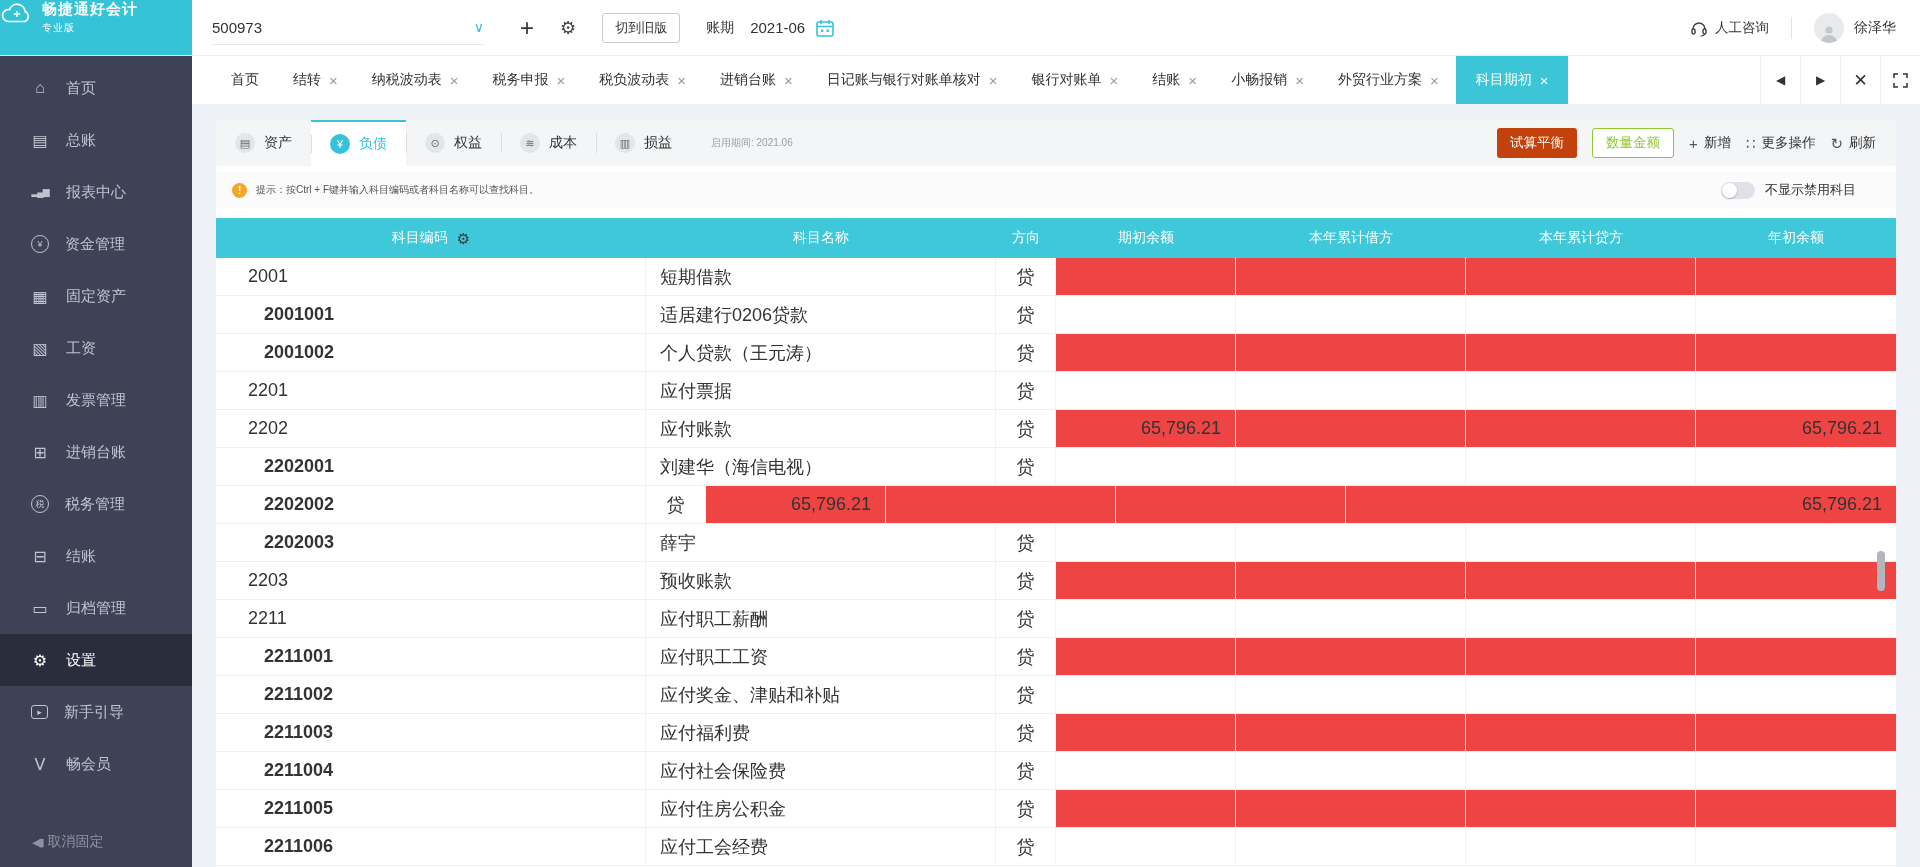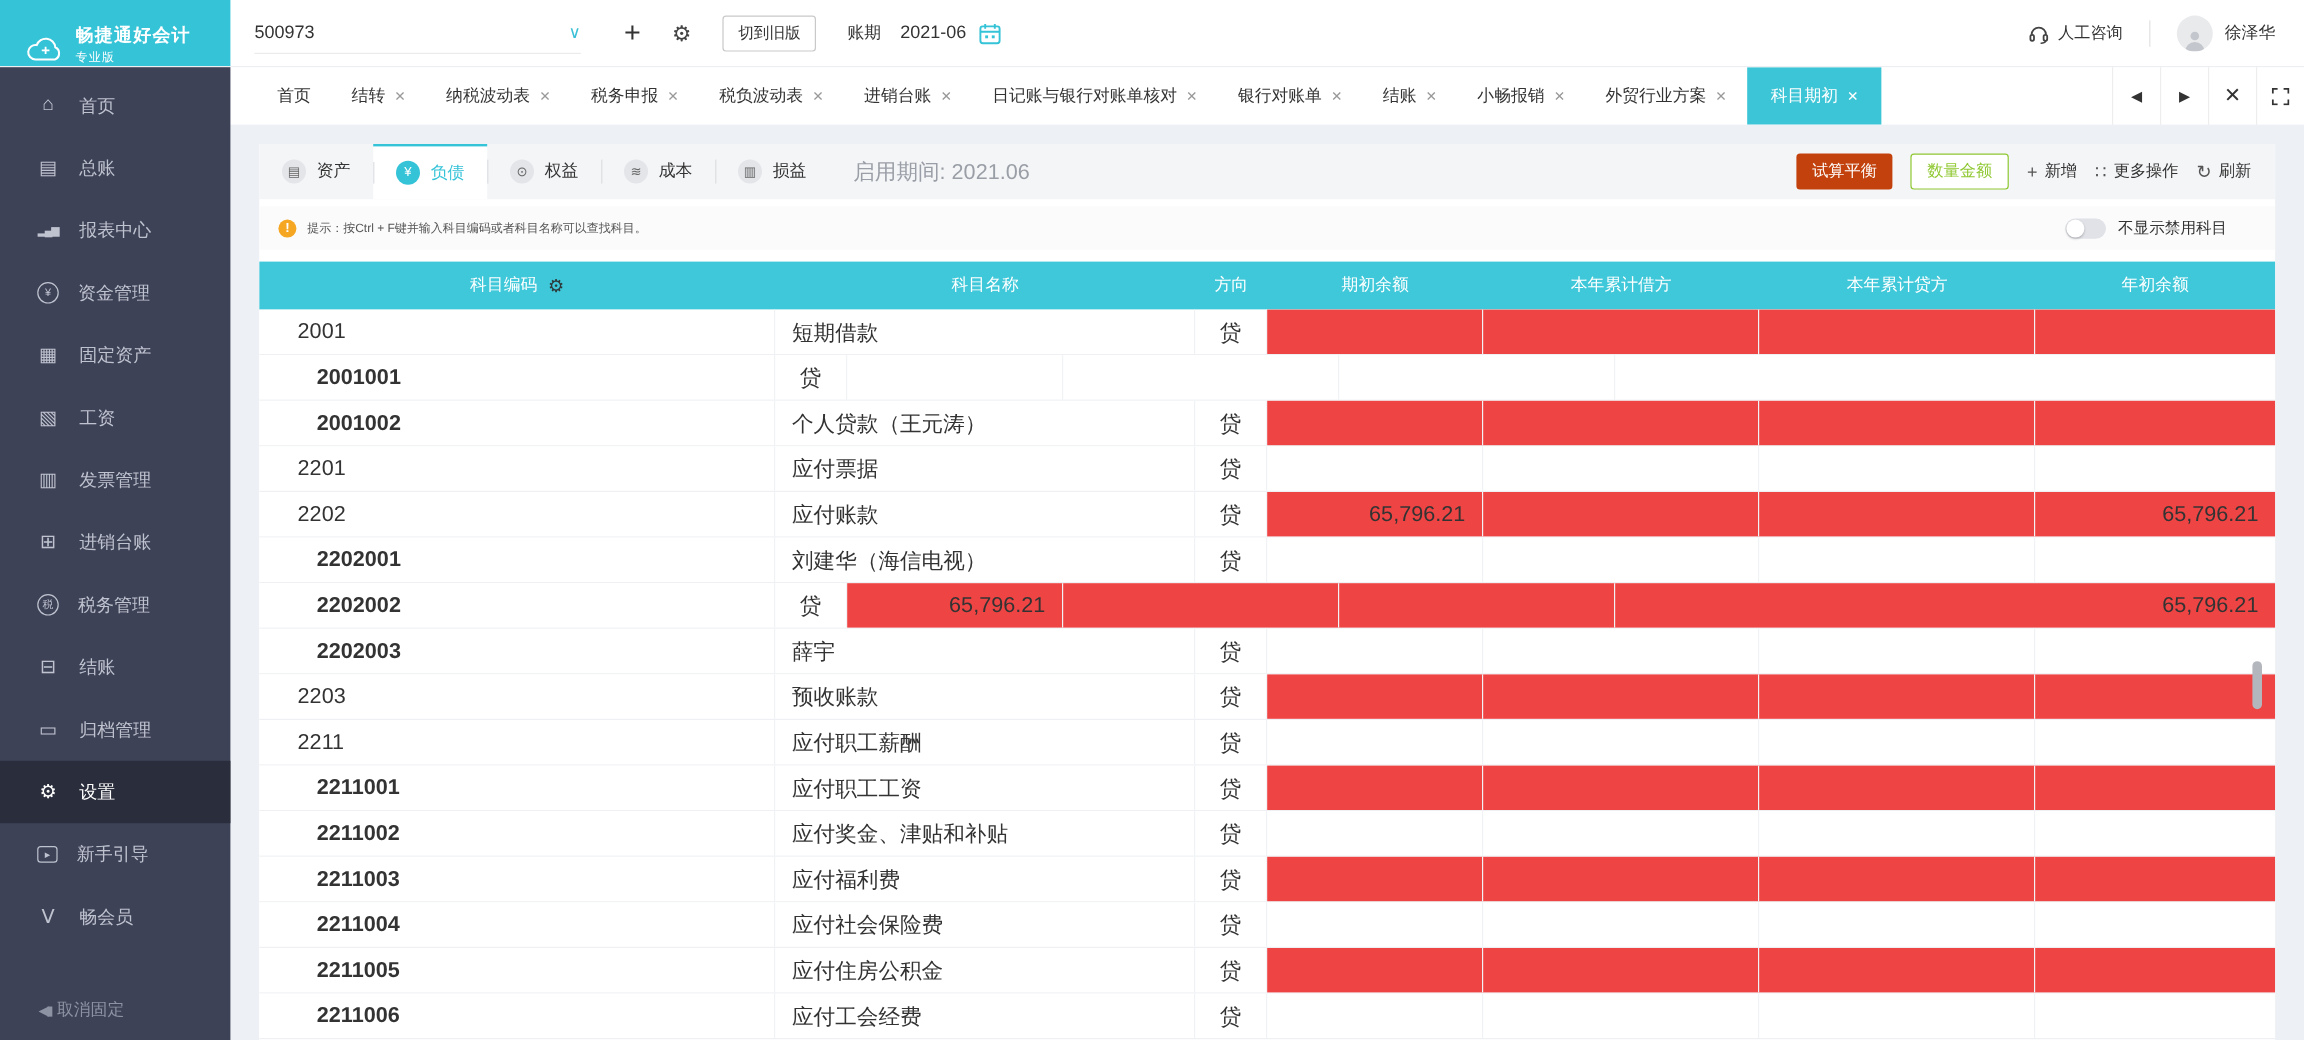--- a/index.html
+++ b/index.html
@@ -5,21 +5,21 @@
   * { margin:0; padding:0; box-sizing:border-box; }
   body {
     width:1920px; height:867px; overflow:hidden;
     font-family:"Liberation Sans","DejaVu Sans",sans-serif;
     background:#edf0f4; color:#333;
   }
   .app { position:relative; width:1920px; height:867px; display:flex; flex-direction:column; }
 
   
   .topbar { height:56px; background:#fff; display:flex; flex-shrink:0; border-bottom:1px solid #eceef1; }
-  .logo { width:192px; background:#35c3d7; color:#fff; display:flex; align-items:flex-end; padding-left:21px; flex-shrink:0; }
+  .logo { width:192px; background:#35c3d7; color:#fff; display:flex; align-items:flex-start; padding-left:0; flex-shrink:0; }
   .logo-texts { margin-left:8px; }
   .logo-brand { font-size:15px; font-weight:bold; letter-spacing:1px; }
   .logo-edition { font-size:10px; margin-top:2px; letter-spacing:1px; }
   .topbar-main { flex:1; display:flex; align-items:center; padding:0 24px 0 20px; }
   .acct { width:272px; height:34px; display:flex; align-items:center; justify-content:space-between; border-bottom:1px solid #ebebeb; font-size:15px; cursor:pointer; }
   .chev { color:#3ac0d6; font-size:14px; }
   .tb-plus { font-size:24px; color:#333; margin-left:36px; font-weight:300; line-height:1; cursor:pointer; }
   .tb-gear { font-size:18px; color:#444; margin-left:26px; cursor:pointer; line-height:1; }
   .oldver { margin-left:26px; border:1px solid #c9c9c9; background:#fff; border-radius:3px; height:30px; padding:0 12px; font-size:13px; color:#333; cursor:pointer; font-family:inherit; }
   .period-label { margin-left:26px; font-size:14px; }
@@ -58,21 +58,21 @@
   
   .content { flex:1; background:#edf0f4; padding:16px 24px 0; min-height:0; }
   .card { background:#fff; height:100%; display:flex; flex-direction:column; overflow:hidden; }
 
   .subtab-row { height:46px; background:#f4f5f7; display:flex; align-items:stretch; flex-shrink:0; }
   .subtab { display:flex; align-items:center; gap:9px; padding:0 19px; font-size:14px; position:relative; cursor:pointer; }
   .subtab + .subtab::before { content:""; position:absolute; left:0; top:13px; bottom:13px; width:1px; background:#dcdee2; }
   .subtab.active { background:#fff; border-top:2px solid #35c3d7; color:#35c3d7; }
   .subtab-ic { width:20px; height:20px; border-radius:50%; background:#e3e5e9; color:#666; font-size:11px; display:flex; align-items:center; justify-content:center; flex-shrink:0; }
   .subtab.active .subtab-ic { background:#35c3d7; color:#fff; }
-  .enable-period { align-self:center; margin-left:20px; font-size:18px; color:#9a9ea6;text-align:center; }
+  .enable-period { align-self:center; margin-left:20px; font-size:10px; color:#9a9ea6;text-align:center; }
   .toolbar-right { margin-left:auto; display:flex; align-items:center; gap:15px; padding-right:20px; }
   .btn-solid { background:#c2410c; color:#fff; height:30px; padding:0 13px; border:none; border-radius:3px; font-size:13.5px; cursor:pointer; font-family:inherit; }
   .btn-outline { background:#fff; color:#8fc832; border:1px solid #8fc832; height:30px; padding:0 13px; border-radius:3px; font-size:13.5px; cursor:pointer; font-family:inherit; }
   .txt-btn { display:flex; align-items:center; gap:6px; font-size:13.5px; color:#333; cursor:pointer; }
   .txt-btn .ic { font-size:15px; color:#555; line-height:1; }
 
   .tip-row { display:flex; align-items:center; height:36px; padding:0 16px; margin-top:6px; flex-shrink:0; background:#fbfbfc; }
   .tip-ic { width:15px; height:15px; border-radius:50%; background:#f5a623; color:#fff; font-size:11px; font-weight:bold; display:flex; align-items:center; justify-content:center; margin-right:9px; flex-shrink:0; }
   .tip-text { font-size:10px; color:#555; }
   .tip-right { margin-left:auto; display:flex; align-items:center; gap:10px; padding-right:24px; }
@@ -376,20 +376,21 @@
                   <div class="td c-code">2001</div>
                   <div class="td c-name">短期借款</div>
                   <div class="td c-dir">贷</div>
                   <div class="td num c-opening shade"></div>
                   <div class="td num c-debit shade"></div>
                   <div class="td num c-credit shade"></div>
                   <div class="td num c-initial shade"></div>
                 </div>
                 <div class="tr lvl2">
                   <div class="td c-code">2001001</div>
+                  <div class="td c-name">适居建行0206贷款</div>
                   <div class="td c-dir">贷</div>
                   <div class="td num c-opening"></div>
                   <div class="td num c-debit"></div>
                   <div class="td num c-credit"></div>
                   <div class="td num c-initial"></div>
                 </div>
                 <div class="tr lvl2">
                   <div class="td c-code">2001002</div>
                   <div class="td c-name">个人贷款（王元涛）</div>
                   <div class="td c-dir">贷</div>

